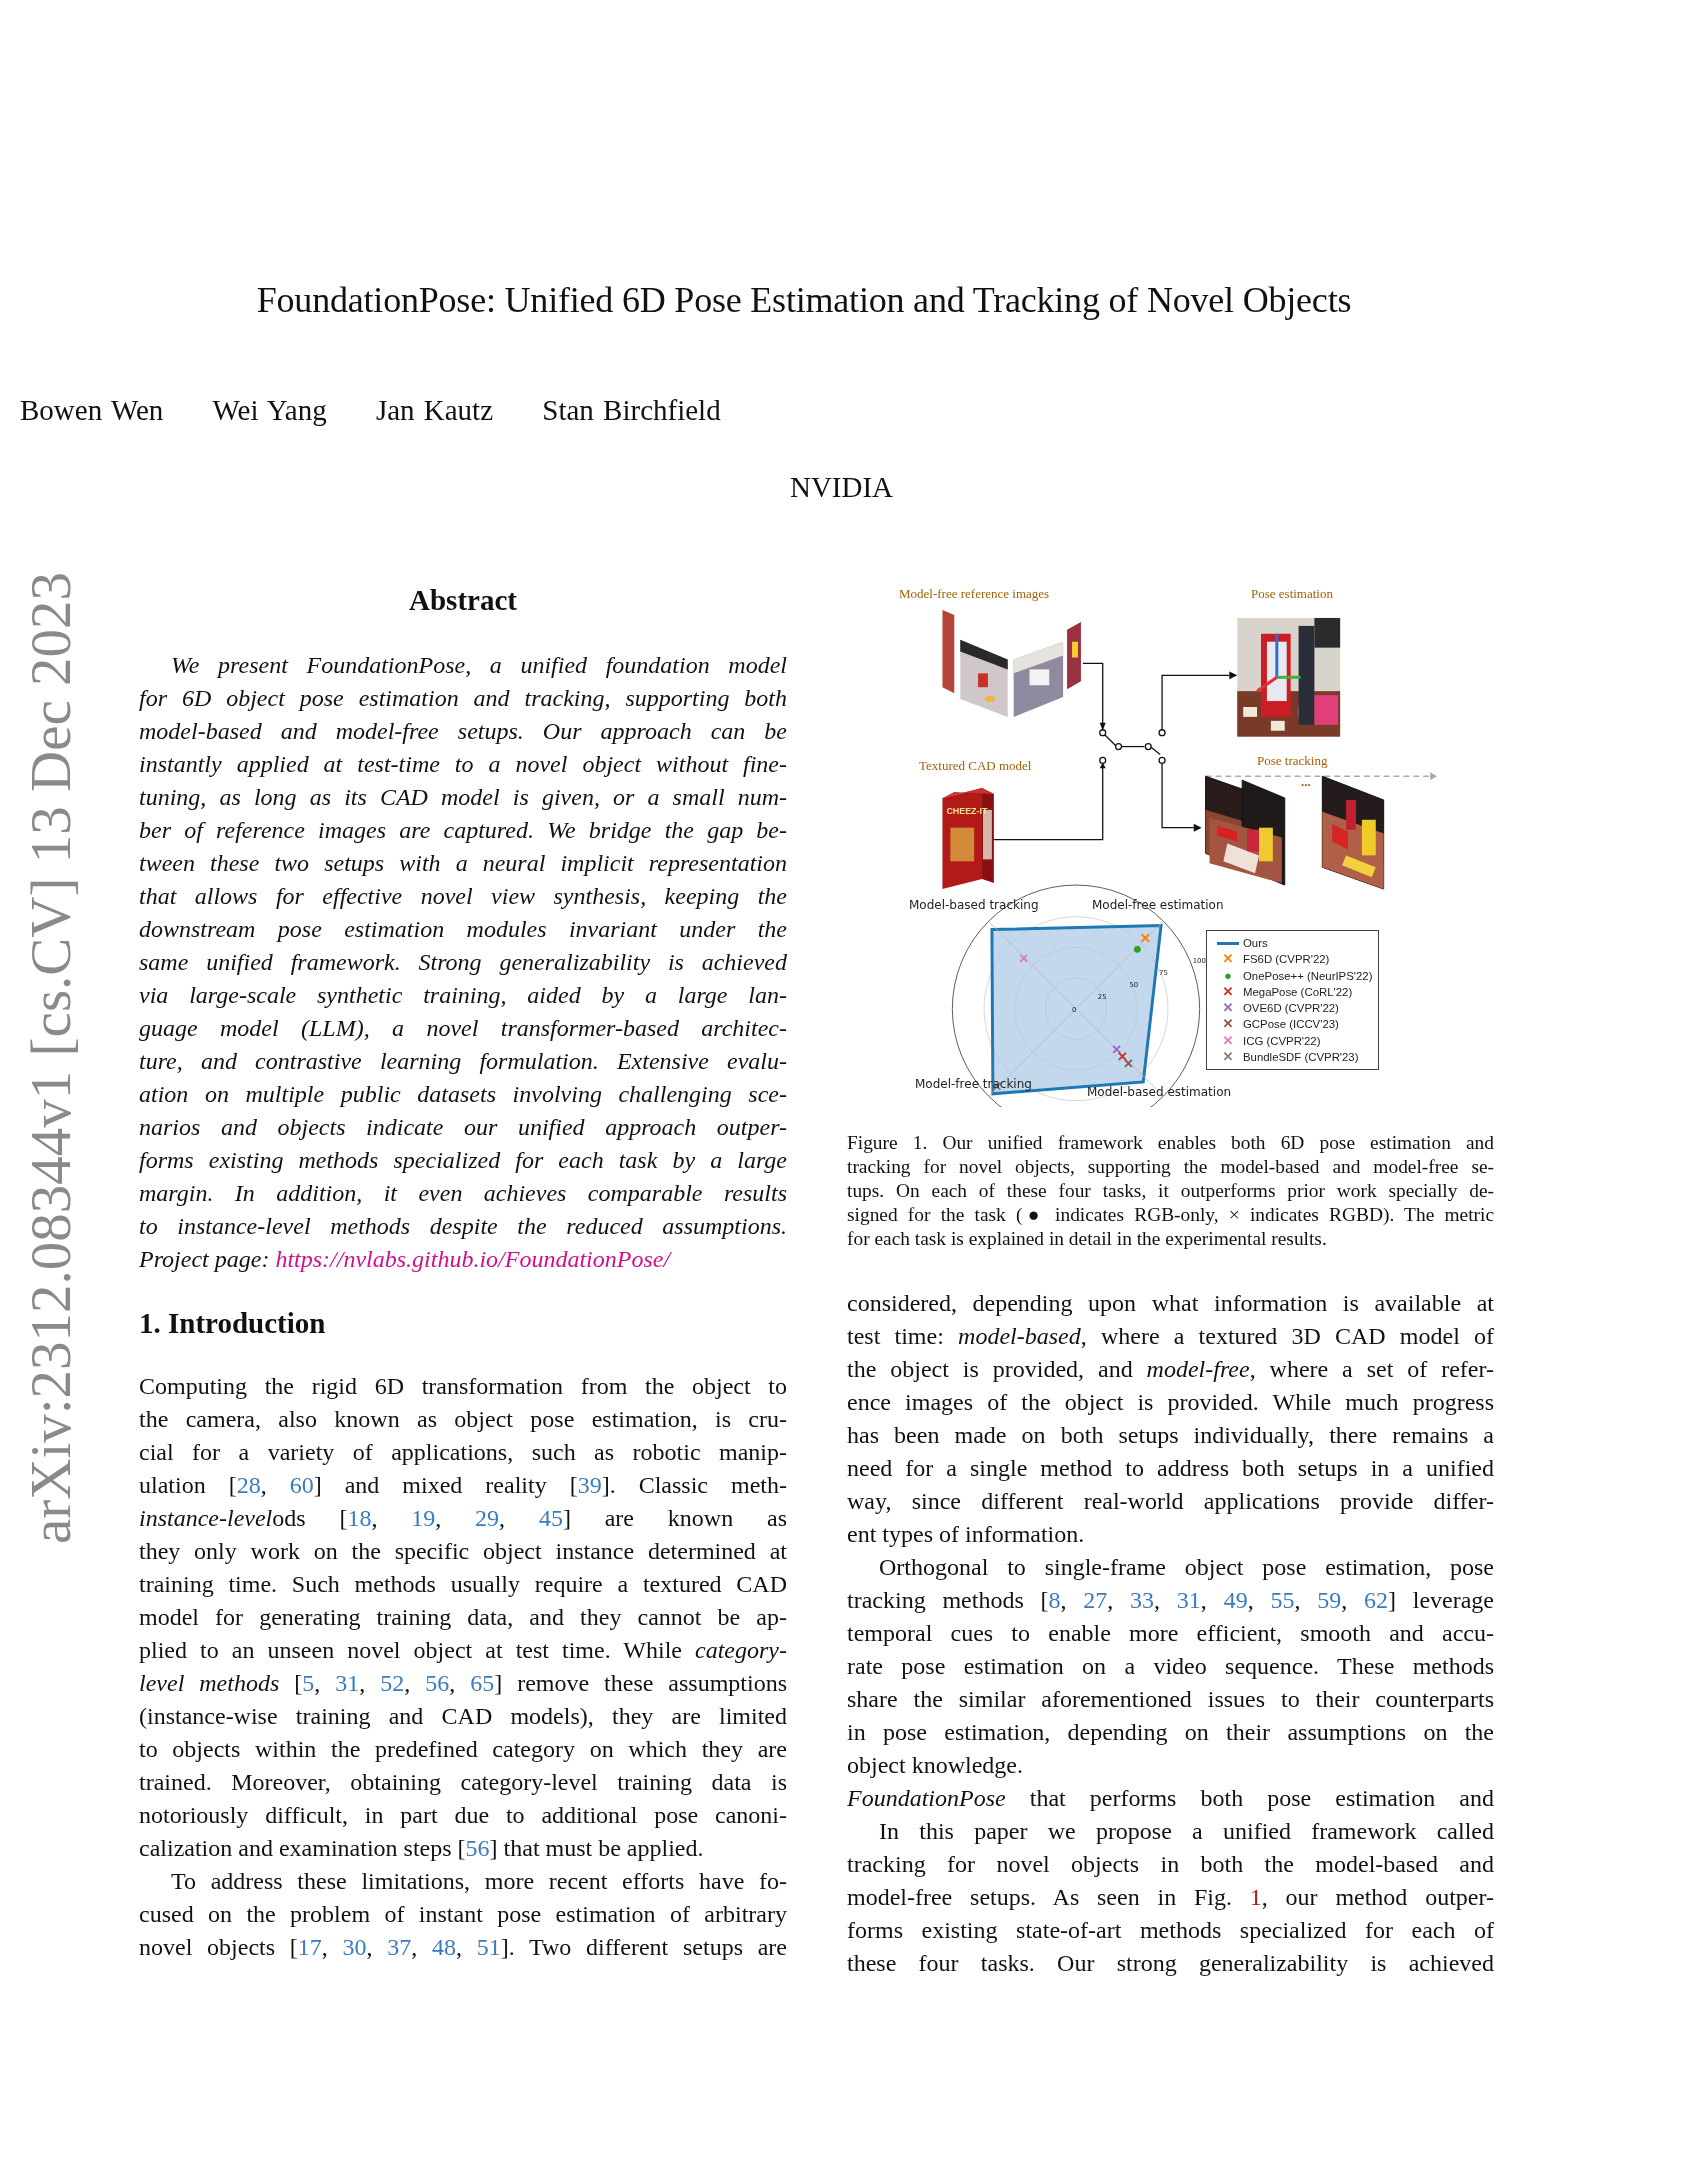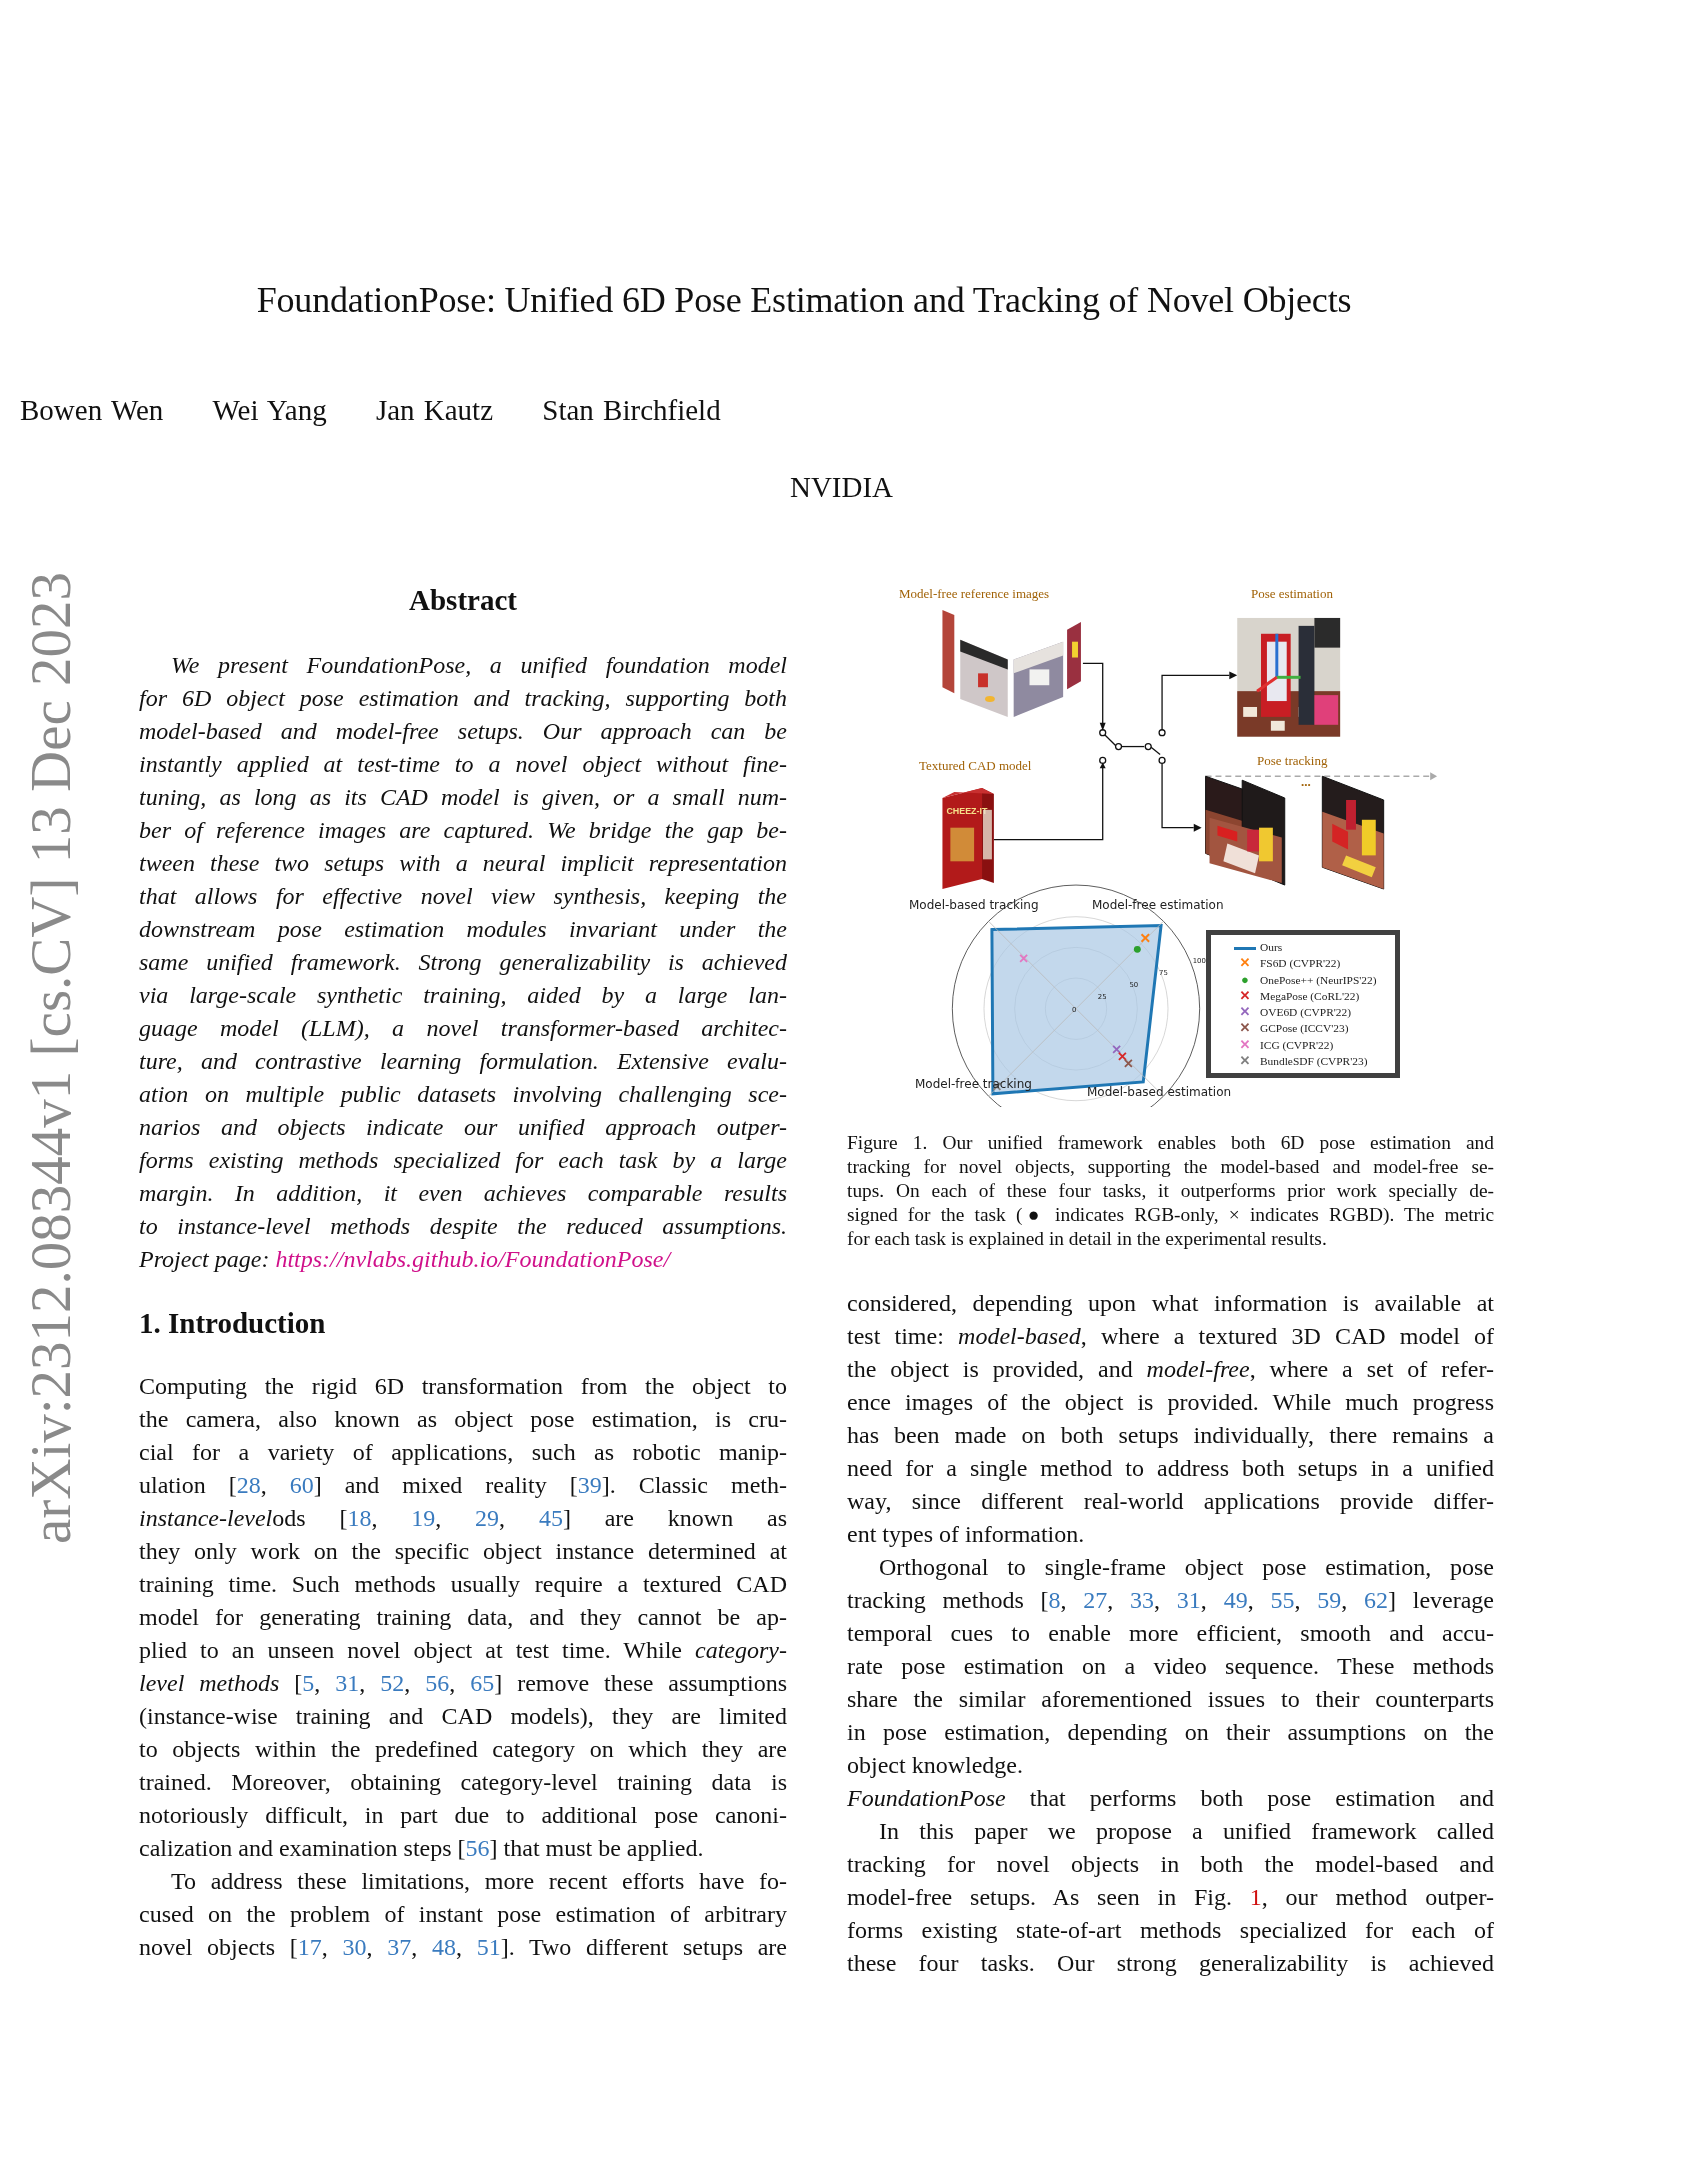--- a/index.html
+++ b/index.html
@@ -20,22 +20,22 @@
   .h-intro { left: 139px; top: 1307px; font-size: 29px; font-weight: bold; }
   .intro-left { left: 139px; width: 648px; top: 1370px; }
   .right-text { left: 847px; width: 647px; top: 1287px; }
   .cite { color: #3a7bbf; font-family: Liberation Serif, serif; }
   .figref { color: #d01010; }
   .link { color: #d0108a; }
   .caption { left: 847px; width: 647px; top: 1131px; font-size: 19.4px; line-height: 24px; }
   
   .figure { left: 891px; top: 582px; width: 554px; height: 525px; }
   .fig-label { position: absolute; font-size: 13px; color: #a16207; font-family: "Liberation Serif", serif; white-space: nowrap; }
-  .legend { position: absolute; border: 5px solid #404040; background: #fff; padding: 4px 19px;
-            font-family: Liberation Serif, serif; font-size: 11.4px; line-height: 16.3px; color: #222; }
+  .legend { position: absolute; border: 1px solid #404040; background: #fff; padding: 4px 6px;
+            font-family: Liberation Sans, sans-serif; font-size: 11.4px; line-height: 16.3px; color: #222; }
   .legend .item { display: flex; align-items: center; white-space: nowrap; }
   .legend .mk { width: 30px; text-align: center; font-weight: bold; font-size: 13px; }
   .axis-label { position: absolute; font-family: "DejaVu Sans", sans-serif; font-size: 12px; color: #222; white-space: nowrap; }
 </style>
 </head>
 <body>
 
 <div class="abs arxiv">arXiv:2312.08344v1  [cs.CV]  13 Dec 2023</div>
 
 <div class="abs title">FoundationPose: Unified 6D Pose Estimation and Tracking of Novel Objects</div>

